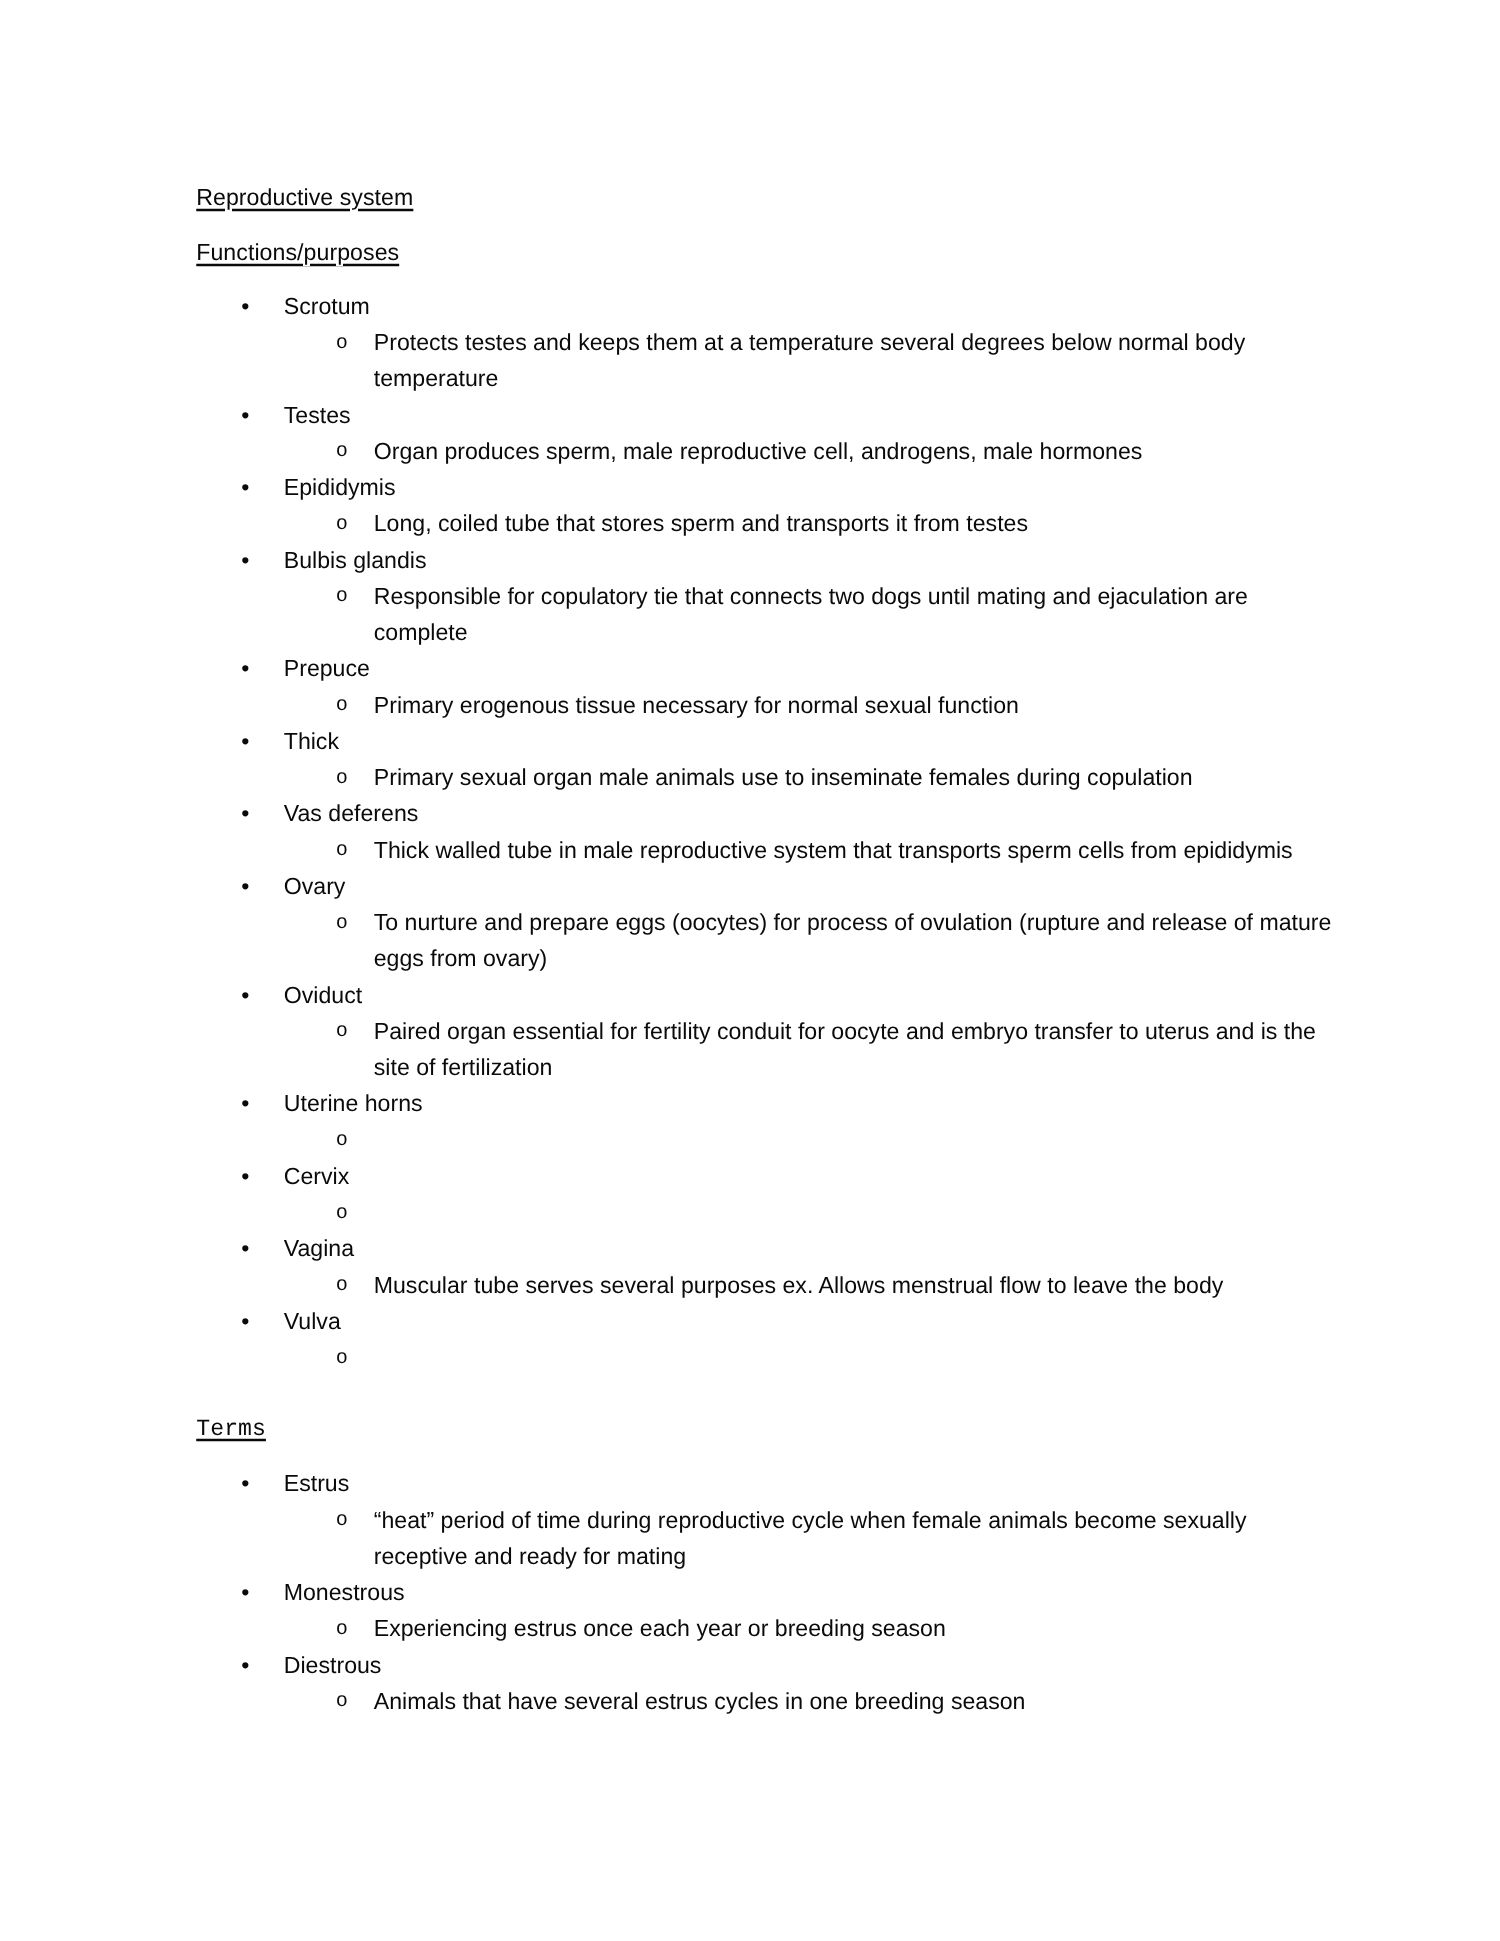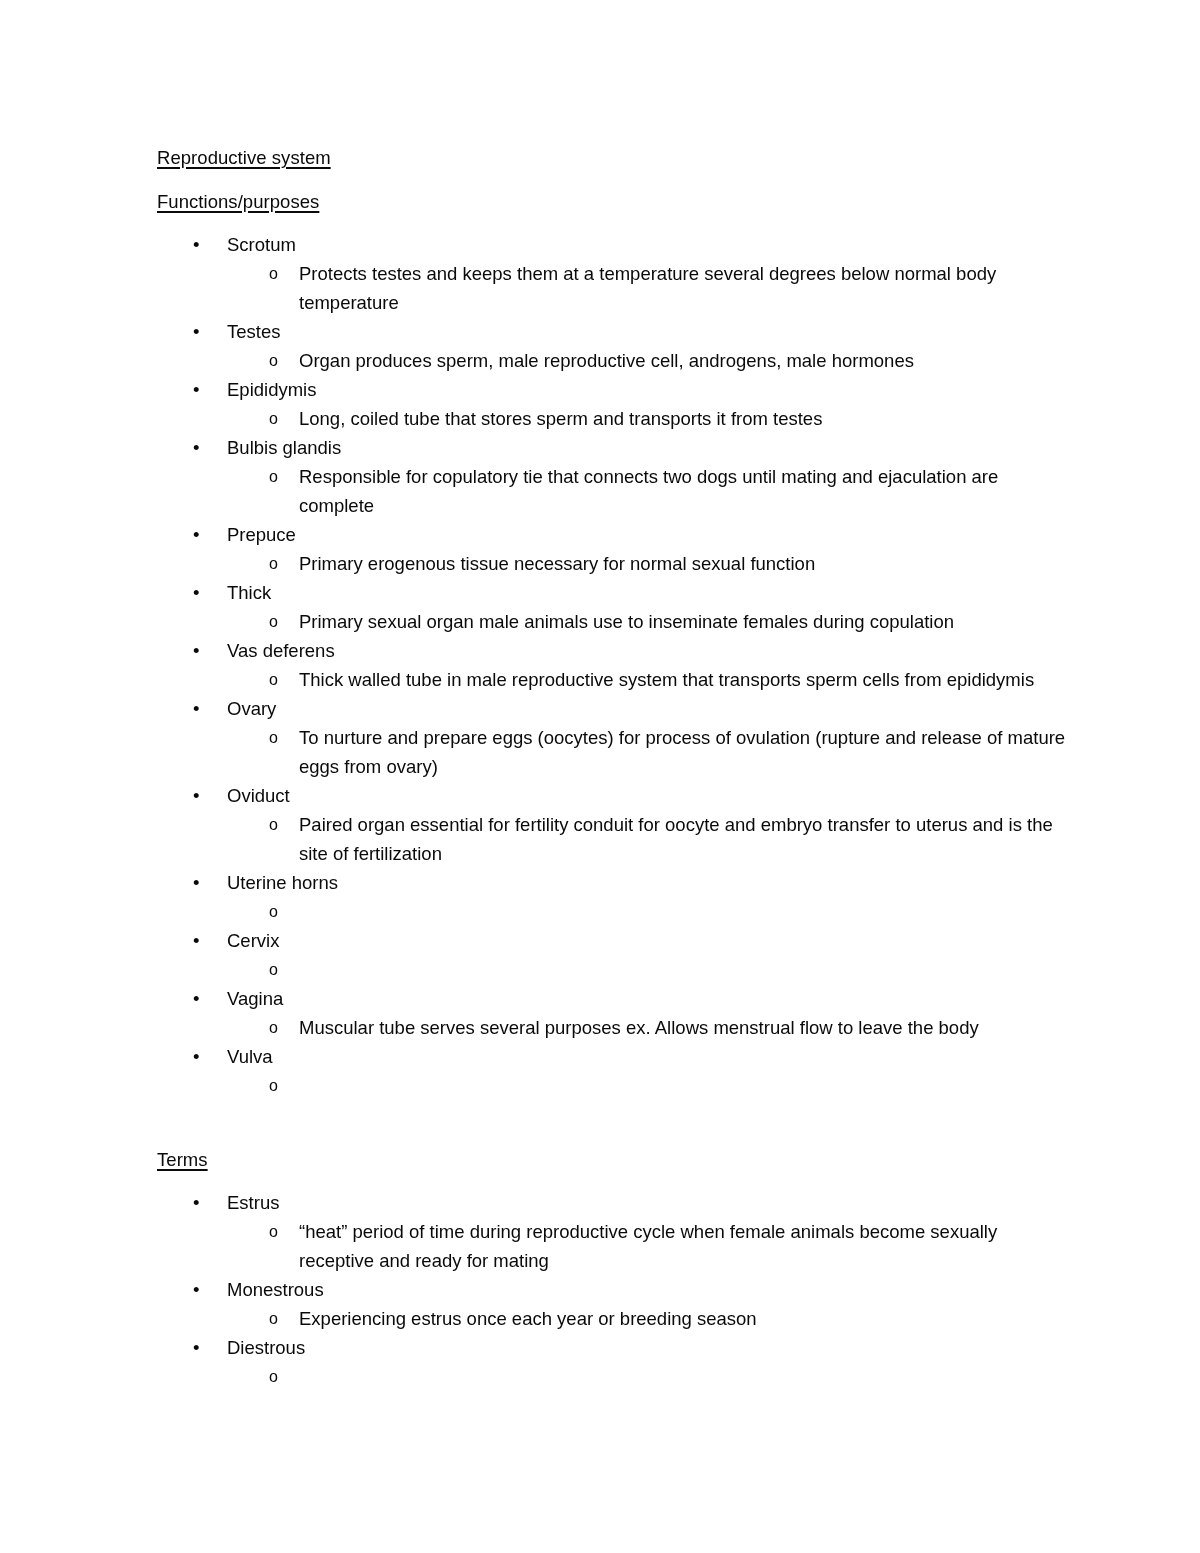--- a/index.html
+++ b/index.html
@@ -30,21 +30,22 @@
     margin: 0 0 14.5px 0;
     font-weight: 400;
     letter-spacing: 0.05px;
   }
   .heading span.u {
     text-decoration: underline;
     text-underline-offset: 3px;
     text-decoration-thickness: 1.5px;
   }
   .heading.spaced-top {
-    margin-top: 30px;
+    margin-top: 14px;
+    font-family: Liberation Mono, monospace;
   }
   
   ul.lvl1 {
     list-style: none;
     margin: 0;
     padding: 0;
   }
   li.item1 {
     margin: 0;
     padding: 0;
@@ -224,21 +225,21 @@
             <ul class="lvl2">
               <li class="item2">
                 <div class="row2"><span class="omark">o</span><span>Experiencing estrus once each year or breeding season</span></div>
               </li>
             </ul>
           </li>
           <li class="item1">
             <div class="row1"><span class="bullet">•</span><span>Diestrous</span></div>
             <ul class="lvl2">
               <li class="item2">
-                <div class="row2"><span class="omark">o</span></div>
+                <div class="row2"><span class="omark">o</span><span>Animals that have several estrus cycles in one breeding season</span></div>
               </li>
             </ul>
           </li>
         </ul>
         <div class="gap"></div>
       </div>
 
   </div>
 </div>
 

